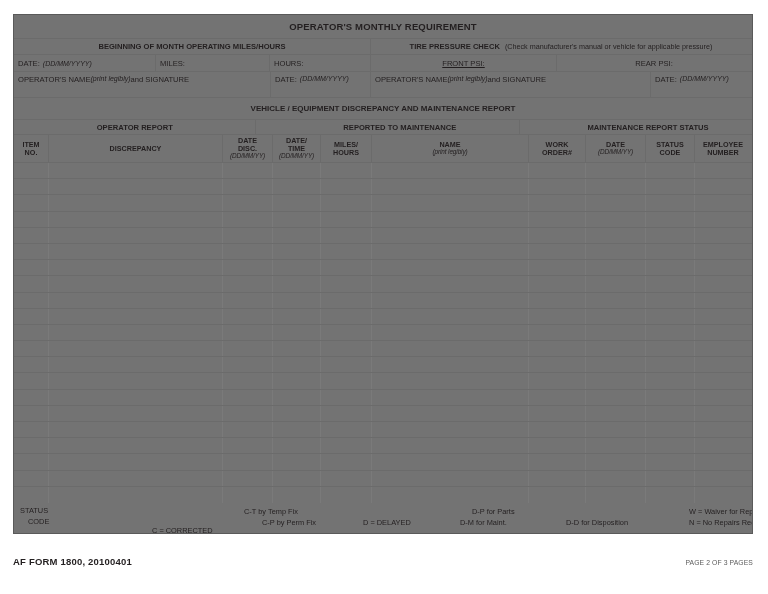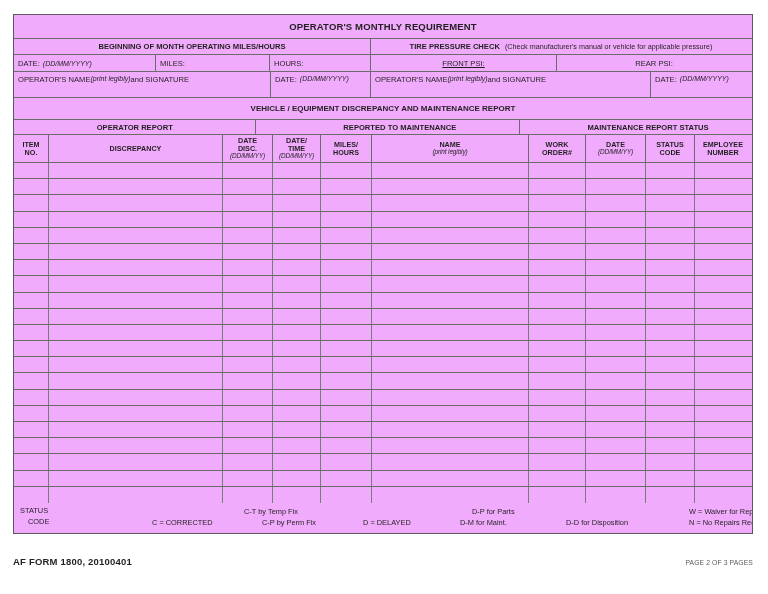--- a/index.html
+++ b/index.html
@@ -15,21 +15,21 @@
     overflow: hidden;
   }
 
   #form-root {
     position: absolute;
     left: 13px;
     top: 14px;
     width: 740px;
     box-sizing: border-box;
     border: 1.5px solid #5a5a5a;
-    background: #f0abfc;
+    background: #737373;
   }
 
   .row {
     display: flex;
     border-bottom: 1px solid #6b6b6b;
     box-sizing: border-box;
   }
   .row:last-child { border-bottom: none; }
 
   .cell {
@@ -560,21 +560,21 @@
         <div class="cell data-cell w-date"></div>
         <div class="cell data-cell w-status"></div>
         <div class="cell data-cell w-emp"></div>
       </div>
     </div>
 
   <div class="row status-row">
     <div class="cell status-cell">
       <div class="sc-abs" style="left:6px; top:3px;">STATUS</div>
       <div class="sc-abs" style="left:14px; top:14px;">CODE</div>
-    <div class="sc-abs" style="left: 138px; top: 15px;">C = CORRECTED</div>
+    <div class="sc-abs" style="left: 138px; top: 23px;">C = CORRECTED</div>
         <div class="sc-abs" style="left: 230px; top: 4px;">C-T  by  Temp  Fix</div>
         <div class="sc-abs" style="left: 248px; top: 15px; text-align: right;">C-P by Perm Fix</div>
         <div class="sc-abs" style="left: 349px; top: 15px;">D = DELAYED</div>
         <div class="sc-abs" style="left: 438px; top: 4px; padding-left: 20px;">D-P for Parts</div>
         <div class="sc-abs" style="left: 438px; top: 15px; padding-left: 8px;">D-M for Maint.</div>
         <div class="sc-abs" style="left: 552px; top: 15px;">D-D for Disposition</div>
         <div class="sc-abs" style="left: 675px; top: 4px;">W = Waiver for Repair</div>
         <div class="sc-abs" style="left: 675px; top: 15px;">N = No Repairs Required</div>
       </div>
   </div>

